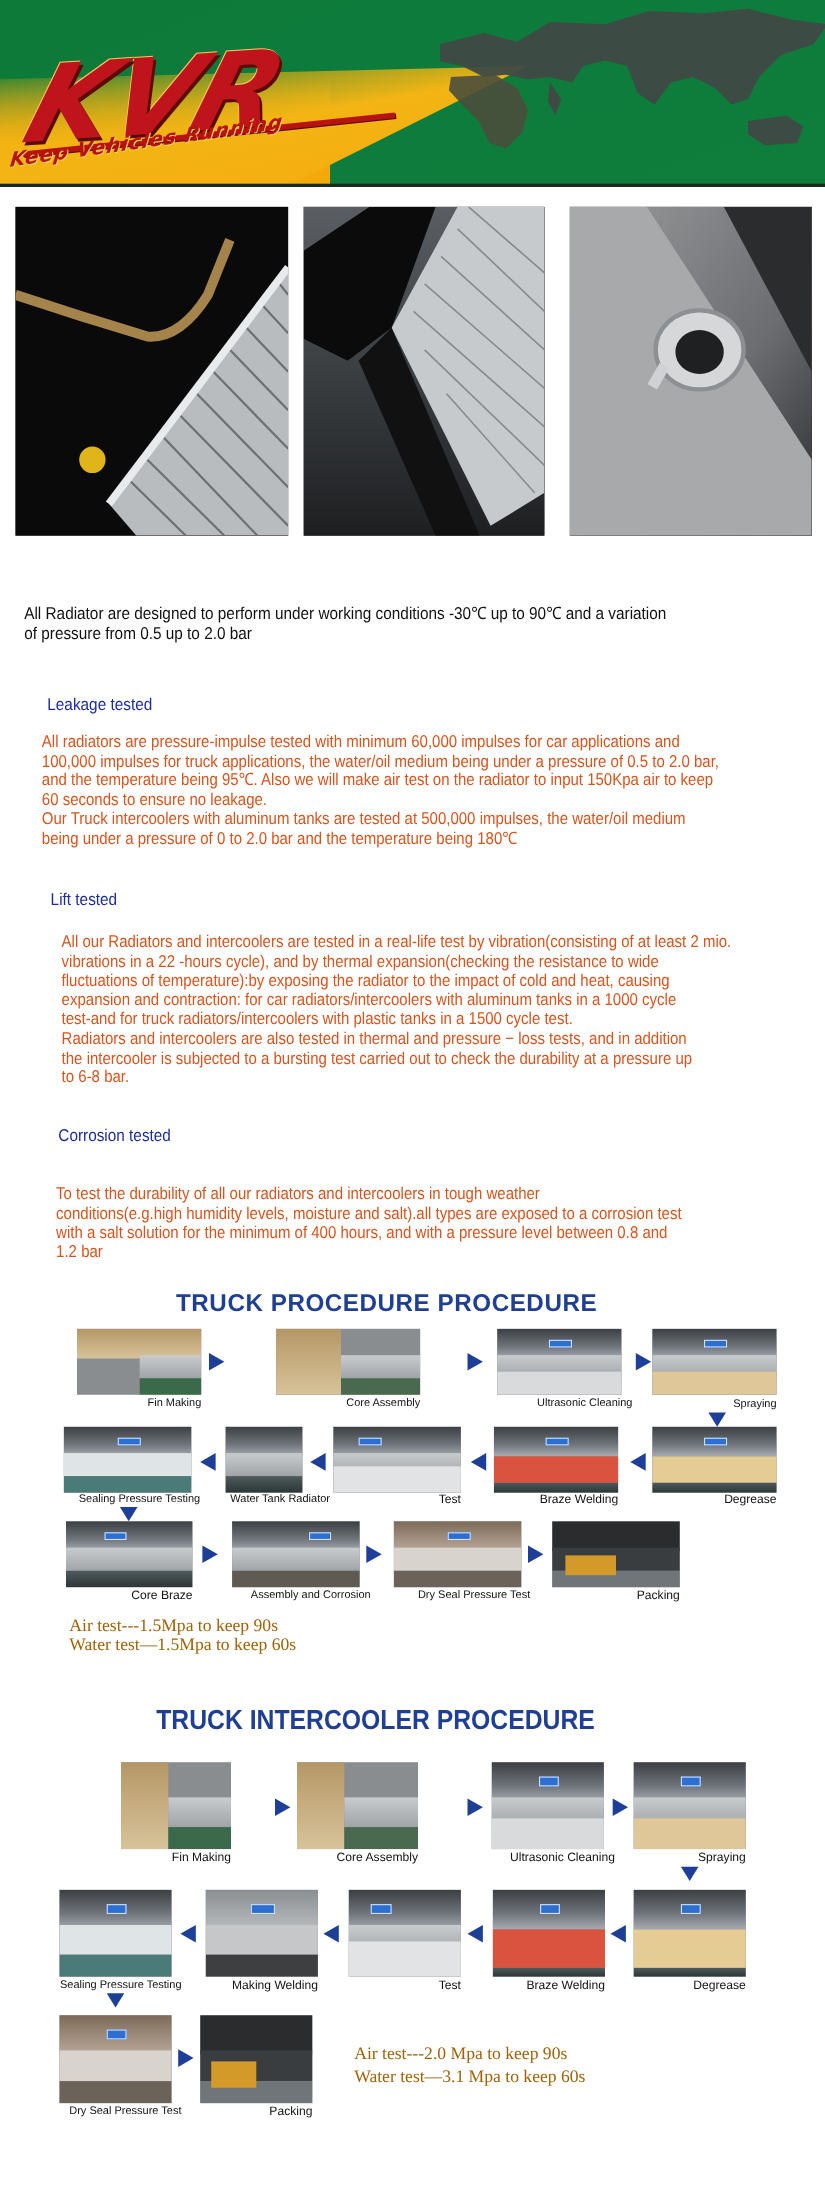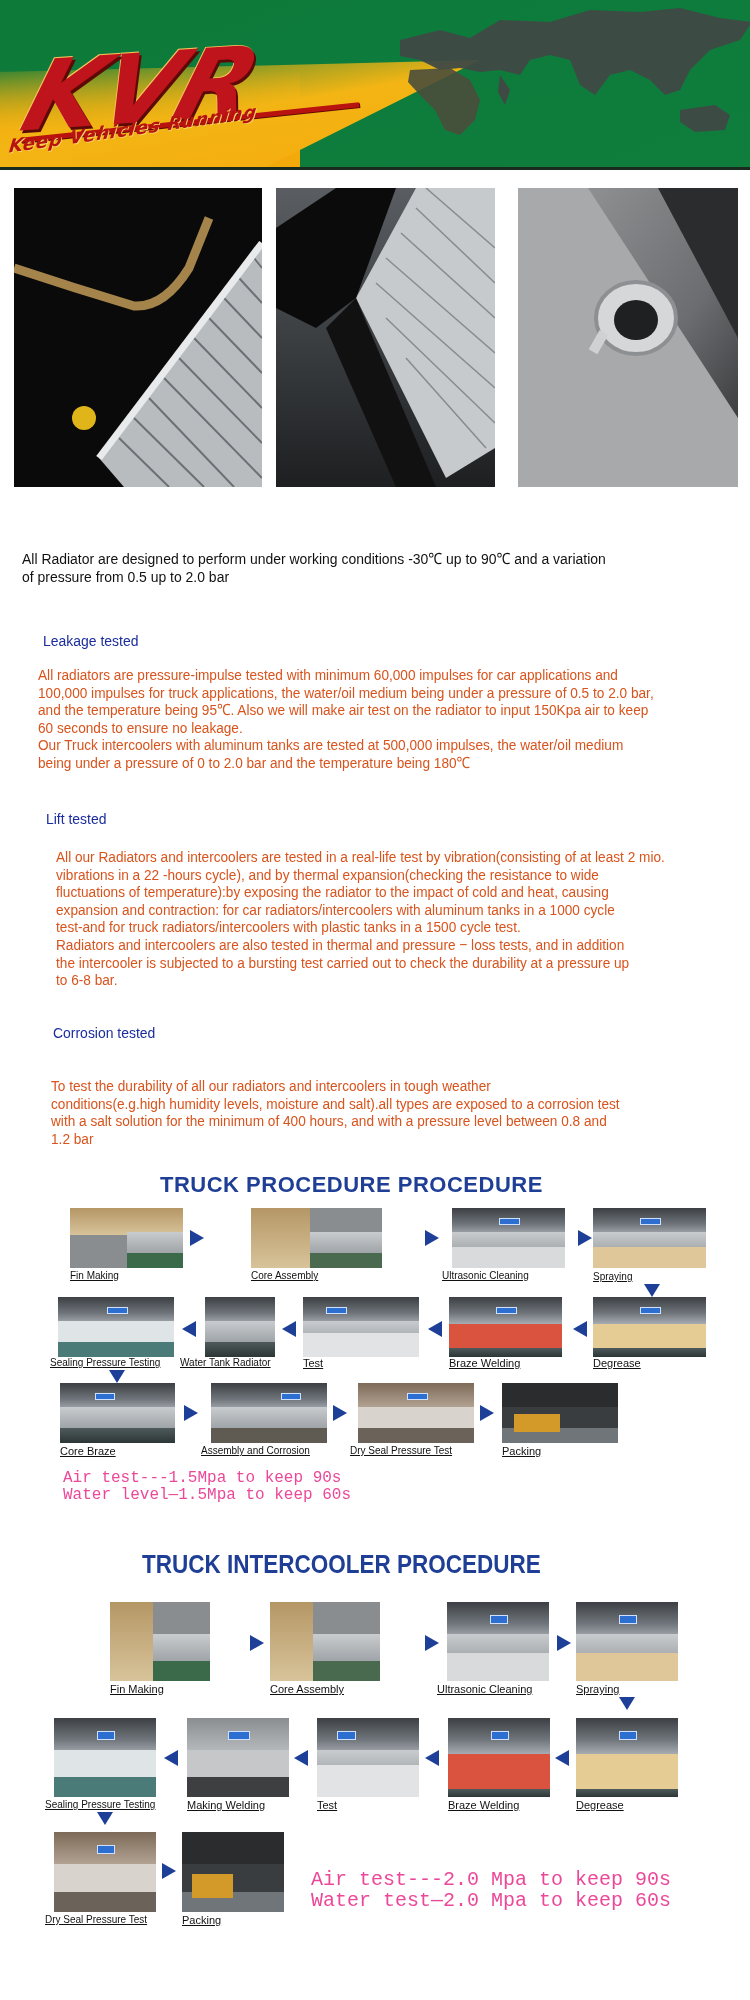--- a/index.html
+++ b/index.html
@@ -35,25 +35,25 @@
   .body-text { font-family: "Liberation Sans", sans-serif; font-size: 15.5px; line-height: 17.6px; color: #d9531c; transform: scaleX(0.88); transform-origin: left top; white-space: pre-line; }
 
   
   .proc-title { font-family: "Liberation Sans", sans-serif; font-weight: bold; color: #1f3e95; white-space: nowrap; }
   .step-img { position: absolute; overflow: hidden; background: #8a8d8f; }
   .step-img .ceil { position: absolute; left: 0; top: 0; width: 100%; height: 45%; background: linear-gradient(180deg, #3c3f43 0%, #6f757b 60%, #a6acb1 100%); }
   .step-img .wall { position: absolute; left: 0; top: 40%; width: 100%; height: 35%; background: linear-gradient(180deg, #c9ccce, #9fa4a8); }
   .step-img .floor { position: absolute; left: 0; bottom: 0; width: 100%; height: 25%; background: linear-gradient(180deg, #4f5a5c, #2c3636); }
   .step-img .sign { position: absolute; top: 16%; left: 42%; width: 18%; height: 12%; background: #2c6fd1; border: 1px solid #cfe0ff; }
   .step-img .machine { position: absolute; left: 10%; bottom: 18%; width: 80%; height: 30%; }
-  .step-label { position: absolute; font-family: "Liberation Sans", sans-serif; font-size: 10px; color: #111; text-align: left; white-space: nowrap; text-decoration: underline; }
+  .step-label { position: absolute; font-family: "Liberation Sans", sans-serif; font-size: 10px; color: #111; text-align: right; white-space: nowrap; }
   .arrow-r { position: absolute; width: 0; height: 0; border-top: 8px solid transparent; border-bottom: 8px solid transparent; border-left: 14px solid #1d3f98; }
   .arrow-l { position: absolute; width: 0; height: 0; border-top: 8px solid transparent; border-bottom: 8px solid transparent; border-right: 14px solid #1d3f98; }
   .arrow-d { position: absolute; width: 0; height: 0; border-left: 8px solid transparent; border-right: 8px solid transparent; border-top: 13px solid #1d3f98; }
-  .test-note { position: absolute; font-family: Liberation Mono, monospace; color: #ec4899; white-space: nowrap; }
+  .test-note { position: absolute; font-family: Liberation Serif, serif; color: #a16207; white-space: nowrap; }
 </style>
 </head>
 <body>
 
 <div class="abs banner">
   <div class="glow2"></div>
   <div class="glow"></div>
   <svg class="map" viewBox="0 0 380 140">
     <path d="M20,40 L60,30 L90,38 L120,20 L170,22 L210,10 L260,12 L300,8 L340,18 L372,22 L360,40 L330,50 L310,70 L300,90 L285,95 L270,80 L250,70 L230,75 L215,95 L200,85 L190,60 L170,55 L150,60 L140,75 L120,70 L100,72 L80,68 L60,70 L40,60 L20,56 Z" fill="#3f4a44" opacity="0.95"></path>
     <path d="M30,70 L70,68 L90,80 L100,100 L95,120 L80,135 L65,130 L55,110 L40,95 L28,82 Z" fill="#4a4e3c" opacity="0.9"></path>
@@ -270,21 +270,21 @@
       <div class="ceil" style="background:#2a2c2e;"></div>
       <div class="wall" style="background:#3a3d40;"></div>
       <div class="floor" style="background:#6f7578;"></div>
       <div class="machine" style="background:#d39a2a;width:40%;"></div>
     </div>
   <div class="step-label" style="left:502px; top:1445px; width:116px; font-size:11px;">Packing</div>
 </div>
 
 <div class="test-note" style="left:63px; top:1470px; font-size:16px; line-height:17px;">
   <div>Air test---1.5Mpa to keep 90s</div>
-  <div>Water level—1.5Mpa to keep 60s</div>
+  <div>Water test—1.5Mpa to keep 60s</div>
 </div>
 
 <div class="abs proc-title" style="left:142px; top:1550px; font-size:25px; transform:scaleX(0.9); transform-origin:left top;">TRUCK INTERCOOLER  PROCEDURE</div>
 
 <div>
 
   <div class="step-img" style="left:110px; top:1602px; width:100px; height:79px;">
       <div class="ceil" style="width:43%;height:100%;background:linear-gradient(180deg,#b59766,#d8c39a);"></div>
       <div class="wall" style="left:43%;width:57%;"></div>
       <div class="floor" style="left:43%;width:57%;background:#3a6a4a;"></div>
@@ -374,16 +374,16 @@
 
   <div class="step-img" style="left:182px; top:1832px; width:102px; height:80px;">
       <div class="ceil" style="background:#2a2c2e;"></div>
       <div class="wall" style="background:#3a3d40;"></div>
       <div class="floor" style="background:#6f7578;"></div>
       <div class="machine" style="background:#d39a2a;width:40%;"></div>
     </div>
   <div class="step-label" style="left:182px; top:1914px; width:102px; font-size:11px;">Packing</div>
 </div>
 
-<div class="test-note" style="left:311px; top:1857px; font-size:20px; line-height:21px;margin-top:12px;">
+<div class="test-note" style="left:322px; top:1857px; font-size:16px; line-height:21px;">
   <div>Air test---2.0 Mpa to keep 90s</div>
-  <div>Water test—2.0 Mpa to keep 60s</div>
+  <div>Water test—3.1 Mpa to keep 60s</div>
 </div>
 
 </body></html>

